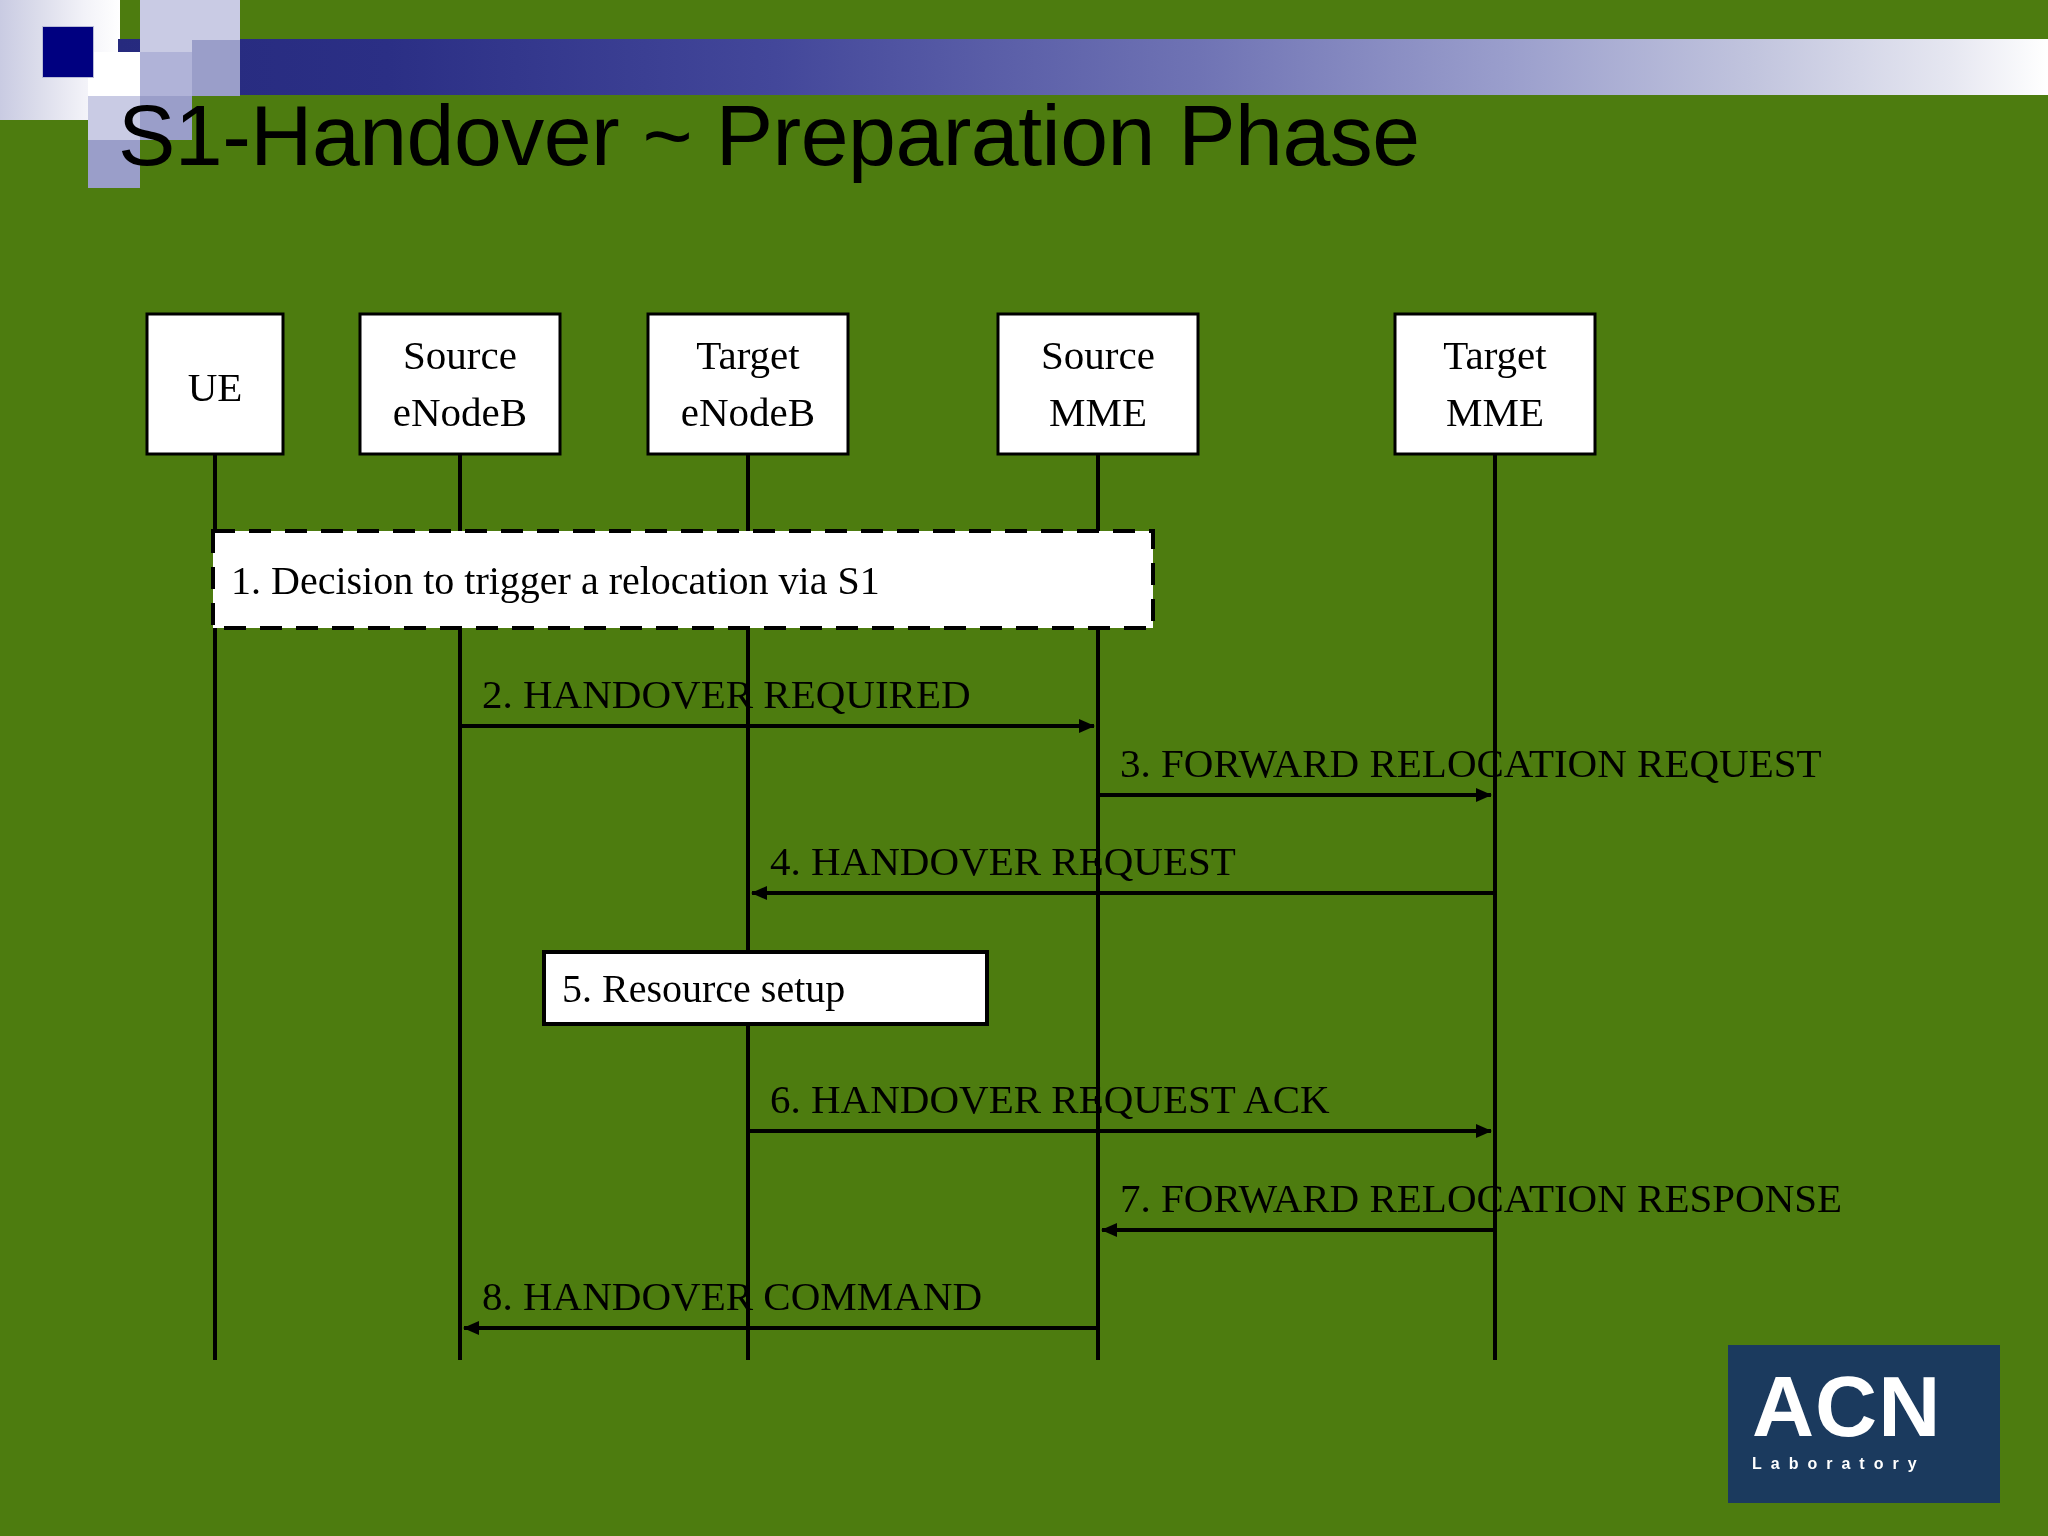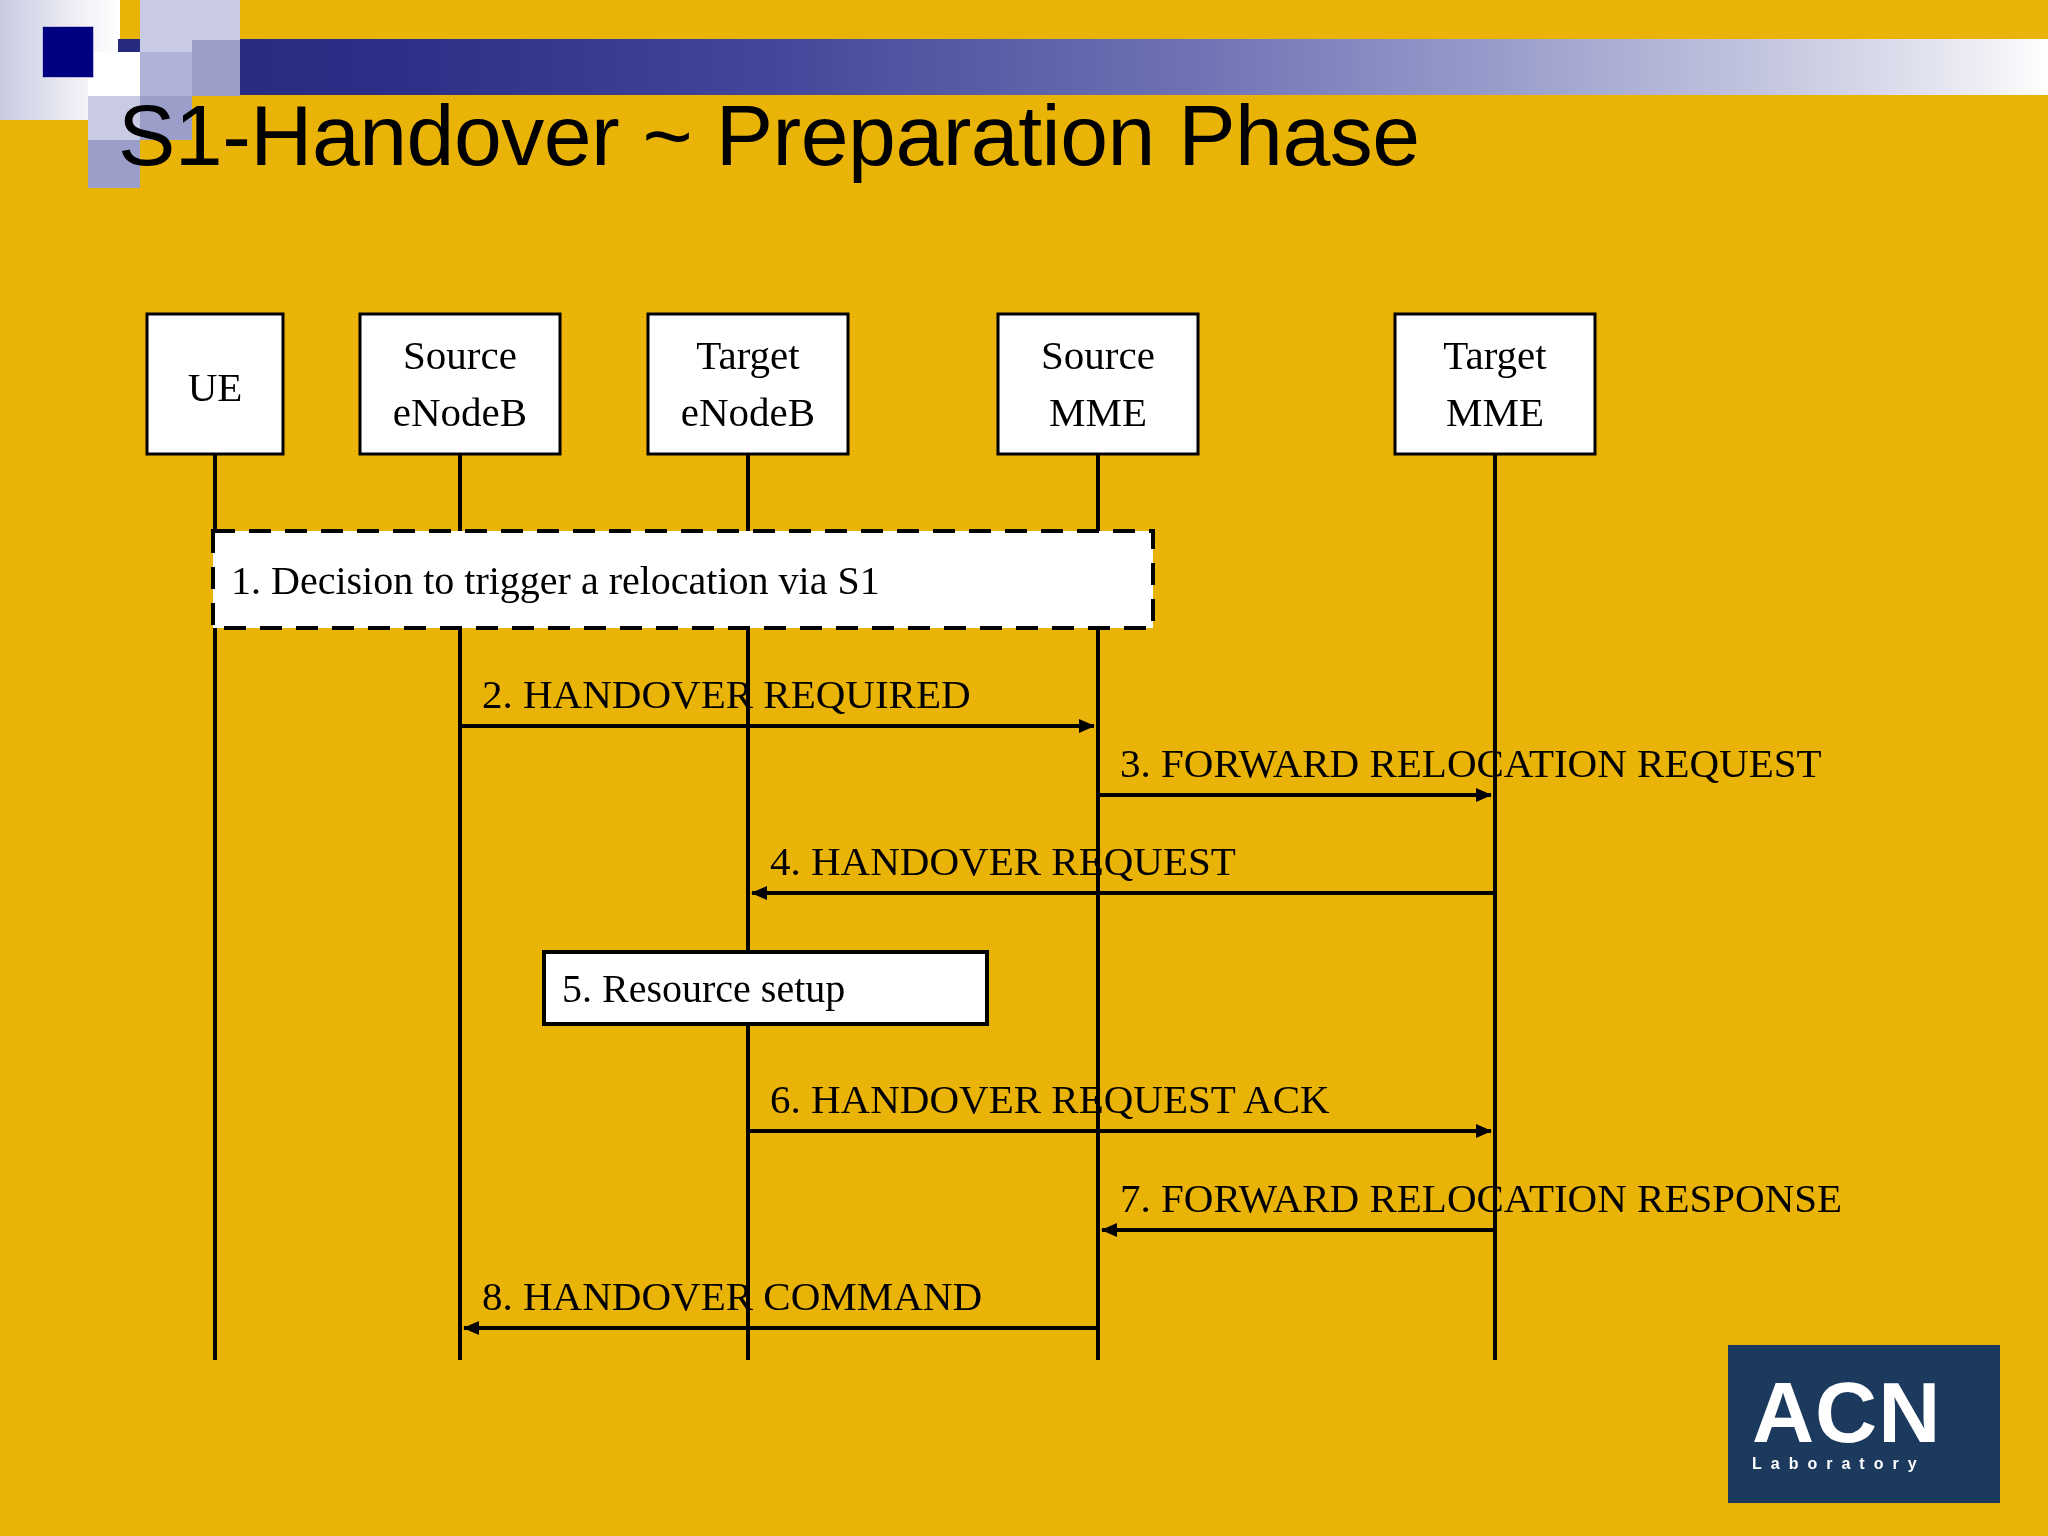--- a/index.html
+++ b/index.html
@@ -7,21 +7,21 @@
     margin: 0; padding: 0;
     width: 2048px; height: 1536px;
     background: #ffffff;
     font-family: "Liberation Sans", sans-serif;
     overflow: hidden;
   }
   #slide {
     position: relative;
     width: 2048px;
     height: 1536px;
-    background: #eab308;
+    background: #4d7c0f;
   }
 
   
   .deco { position: absolute; }
   .deco-bar {
     left: 118px; top: 39px;
     width: 1930px; height: 56px;
     background: linear-gradient(to right,
       #262a7e 0%, #2b2f85 14%, #43479a 34%, #6f73b4 56%,
       #9a9ecc 72%, #c2c5de 85%, #e6e7f1 95%, #ffffff 100%);
@@ -62,21 +62,21 @@
   
   .logo {
     position: absolute;
     left: 1728px; top: 1345px;
     width: 272px; height: 158px;
     background: #1b3a5e;
     overflow: hidden;
   }
   .logo-acn {
     position: absolute;
-    left: 24px; top: 24px;
+    left: 24px; top: 18px;
     color: #ffffff;
     font-size: 86px;
     font-weight: bold;
     letter-spacing: 1px;
     font-family: "Liberation Sans", sans-serif;
     line-height: 1.0;
   }
   .logo-sub {
     position: absolute;
     left: 24px; top: 110px;

